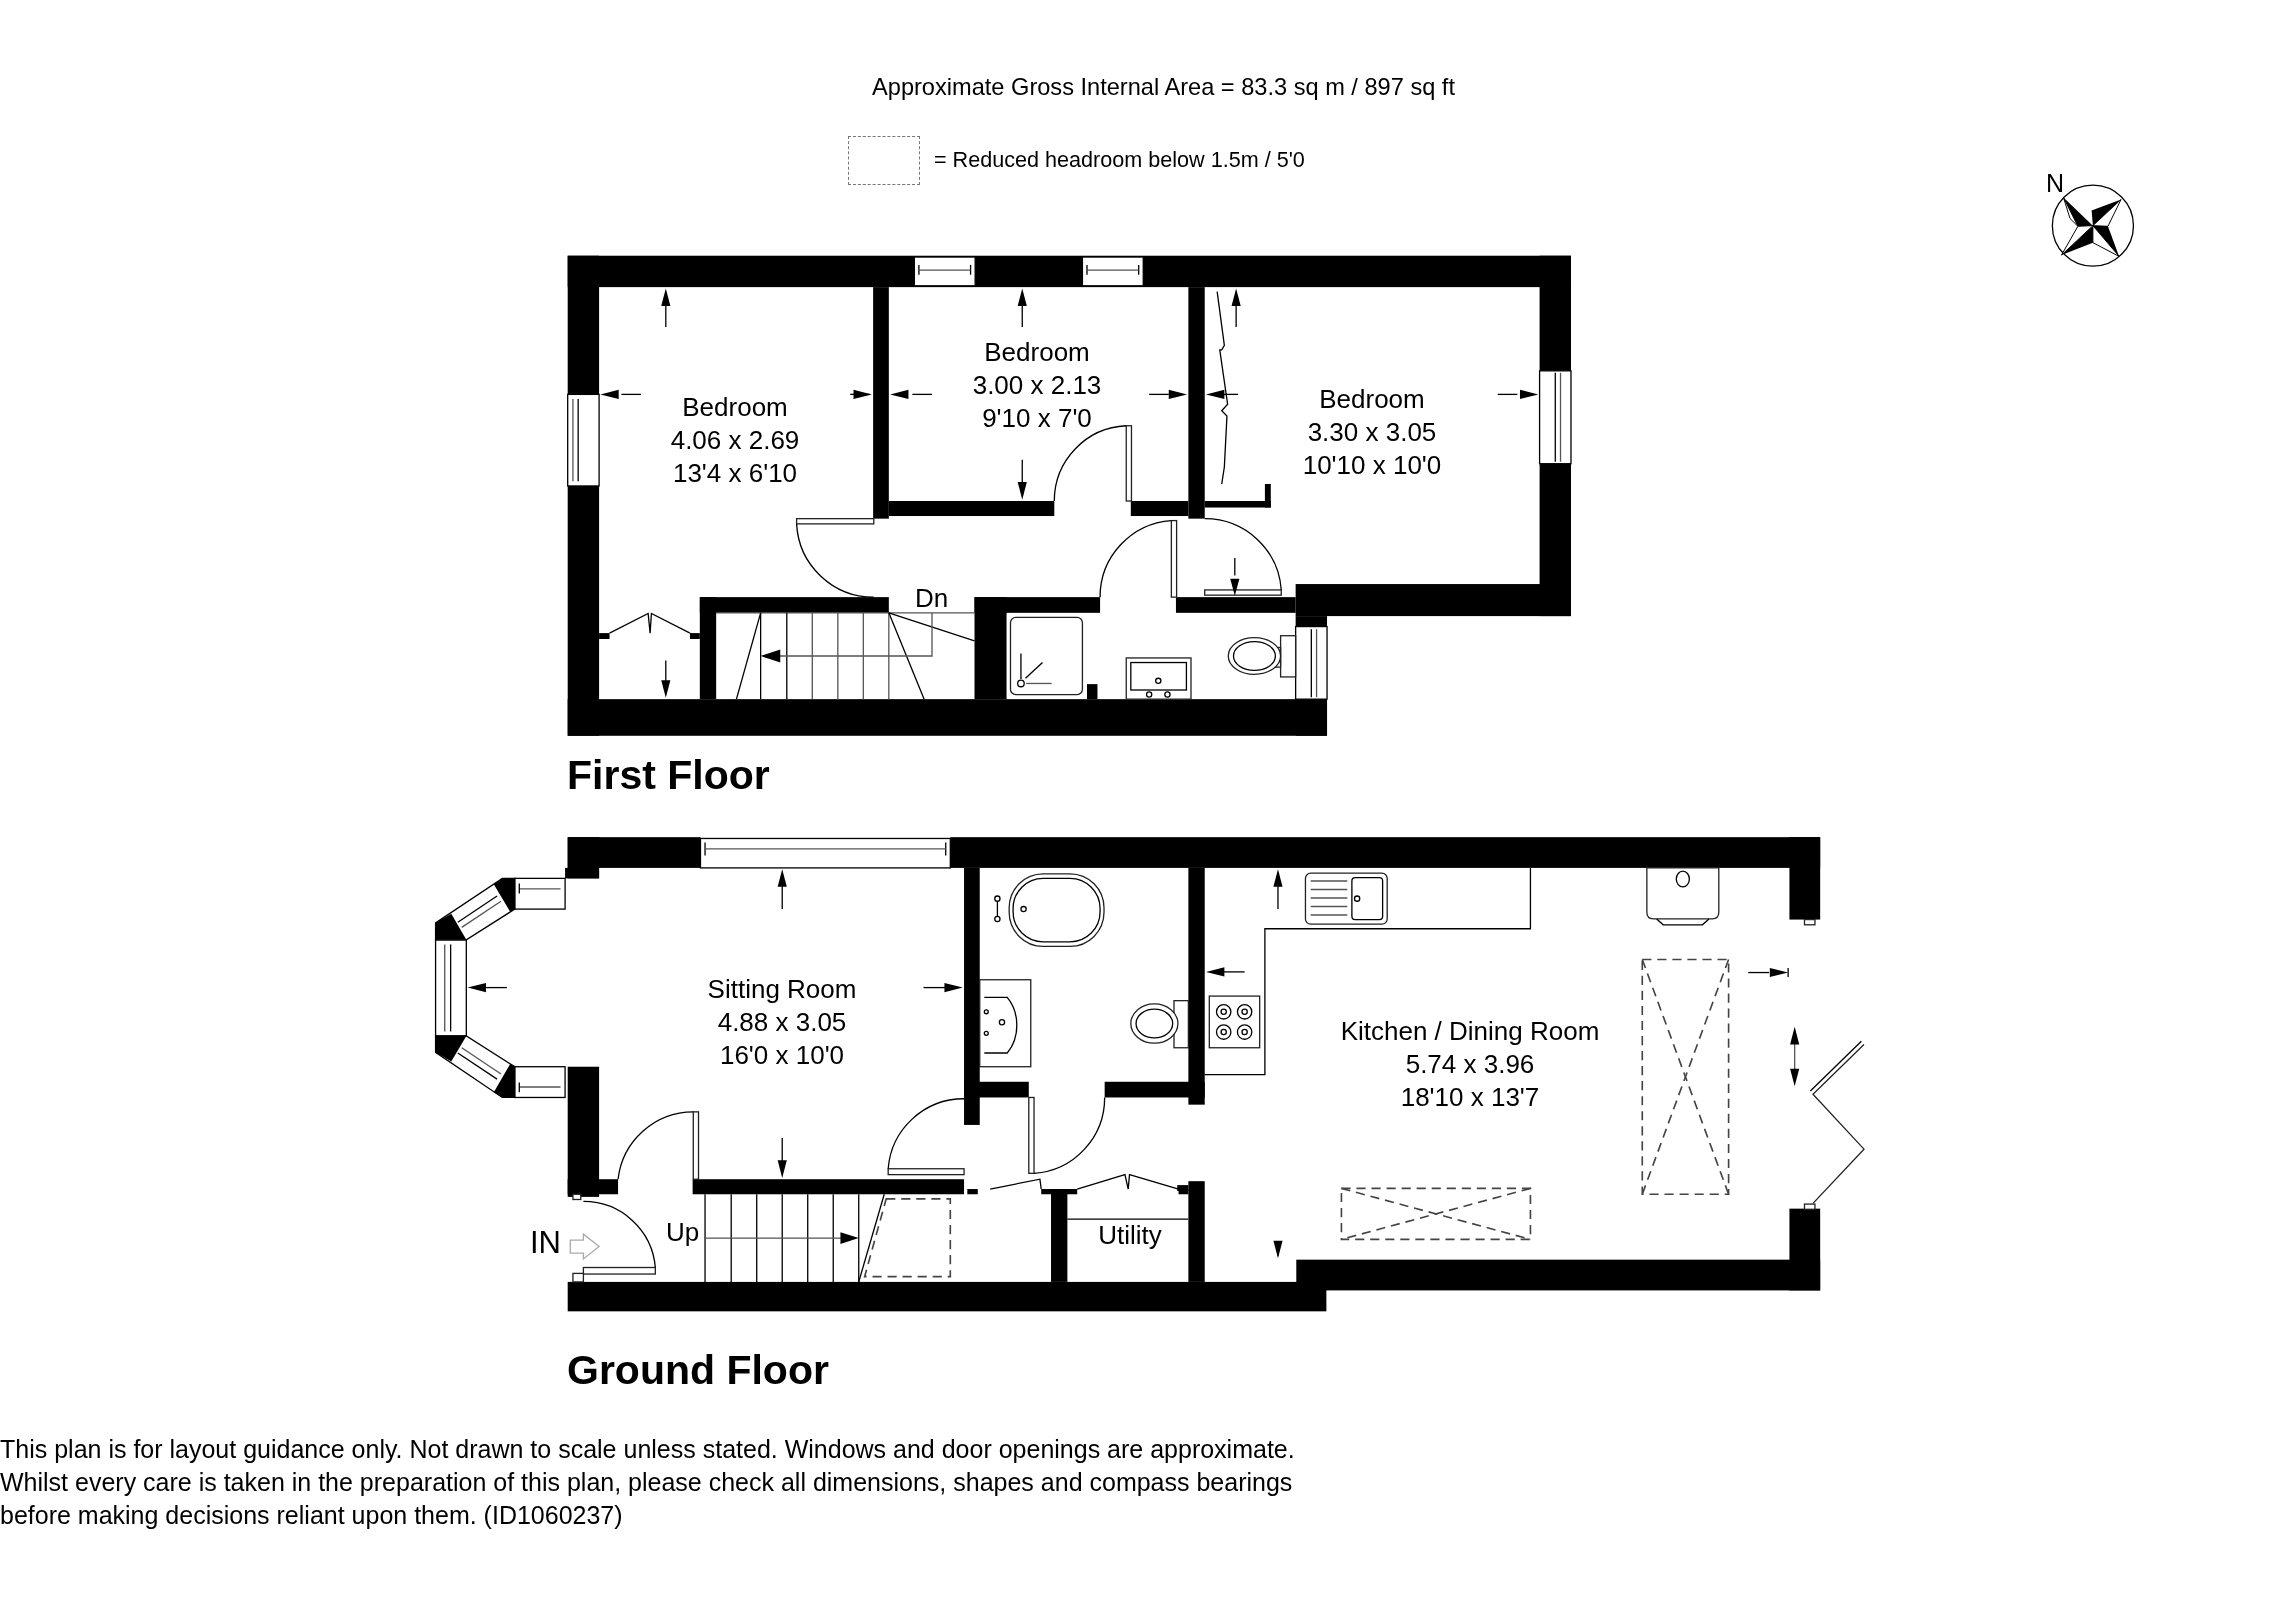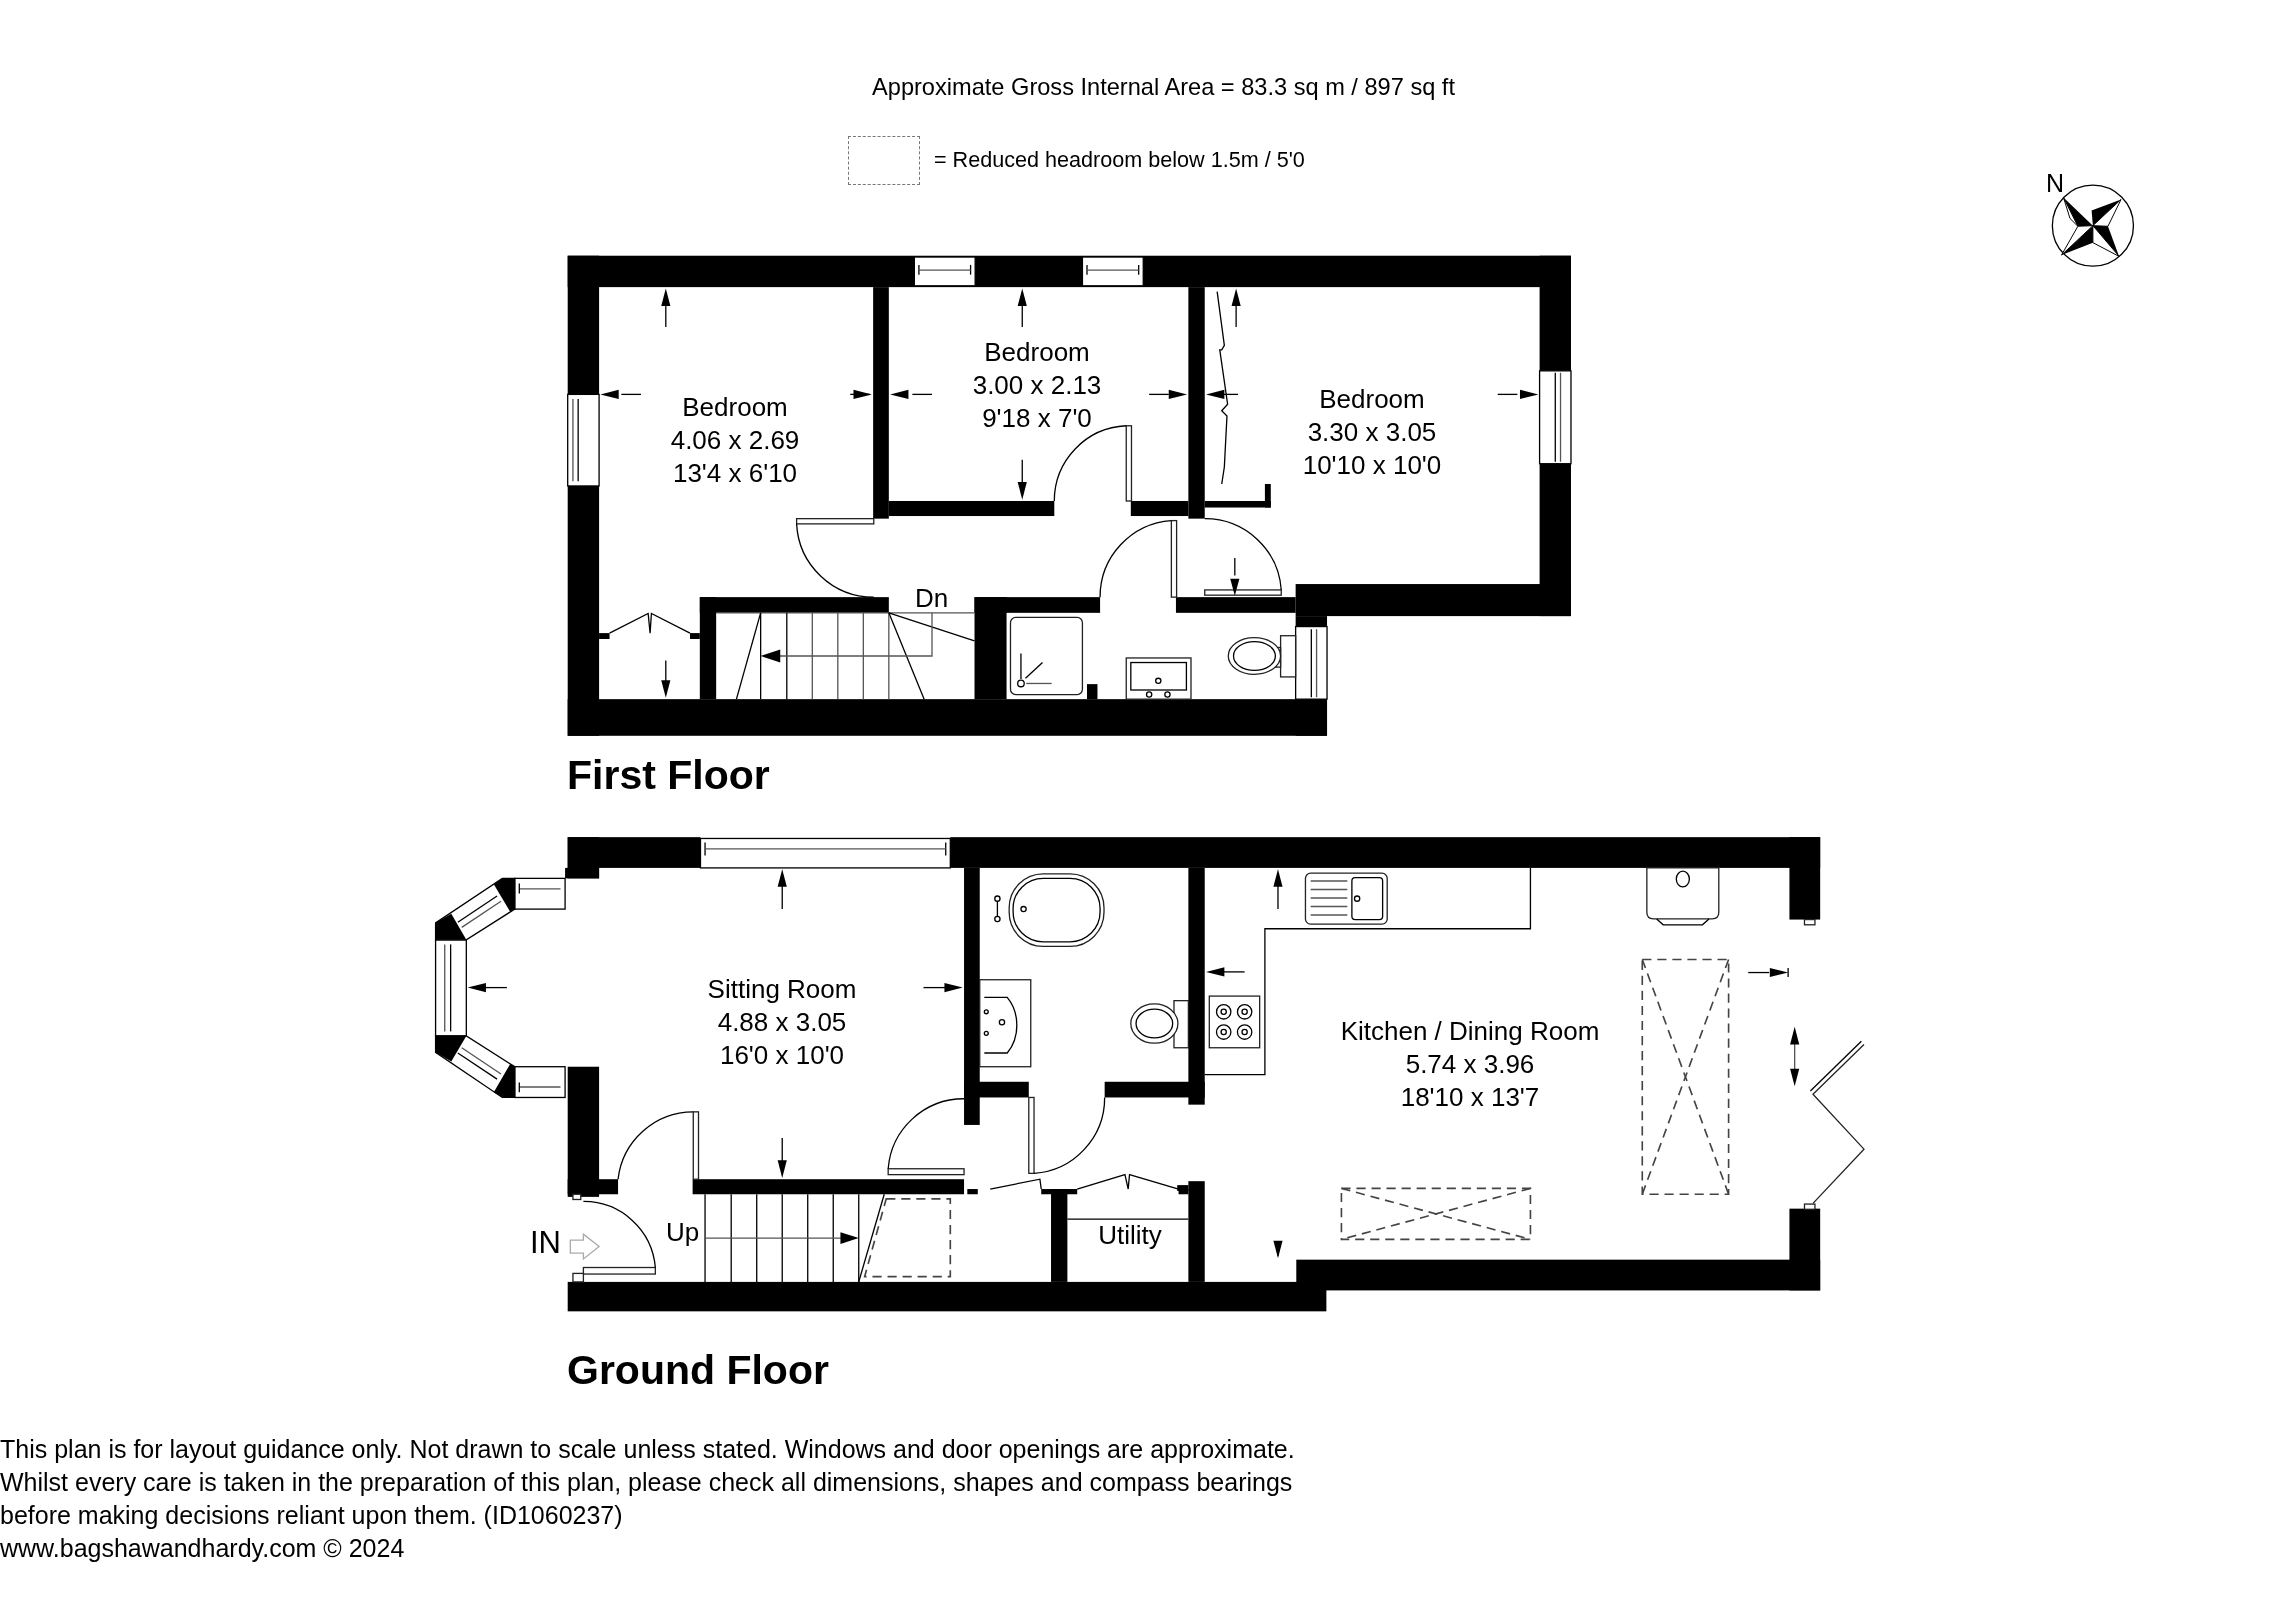--- a/index.html
+++ b/index.html
@@ -326,21 +326,21 @@
 </svg>
 
 <div class="room" style="left:735px; top:391px;">
   <div>Bedroom</div>
   <div>4.06 x 2.69</div>
   <div>13'4 x 6'10</div>
 </div>
 <div class="room" style="left:1037px; top:336px;">
   <div>Bedroom</div>
   <div>3.00 x 2.13</div>
-  <div>9'18 x 7'0</div>
+  <div>9'10 x 7'0</div>
 </div>
 <div class="room" style="left:1372px; top:383px;">
   <div>Bedroom</div>
   <div>3.30 x 3.05</div>
   <div>10'10 x 10'0</div>
 </div>
 <div class="txt small" style="left:915px; top:585px;">Dn</div>
 <div class="txt floor-label" style="left:567px; top:744px;margin-top:11px;">First Floor</div>
 
 <div class="room" style="left:782px; top:973px;">
@@ -357,15 +357,14 @@
   <div>Utility</div>
 </div>
 <div class="txt small" style="left:666px; top:1219px;">Up</div>
 <div class="txt" style="left:530px; top:1227px; font-size:31px;">IN</div>
 <div class="txt floor-label" style="left:567px; top:1350px;">Ground Floor</div>
 
 <div class="txt footer">
   <div>This plan is for layout guidance only. Not drawn to scale unless stated. Windows and door openings are approximate.</div>
   <div>Whilst every care is taken in the preparation of this plan, please check all dimensions, shapes and compass bearings</div>
   <div>before making decisions reliant upon them. (ID1060237)</div>
-  <div>www.bagshawandhardy.com © 2024</div>
 </div>
 
 
 </body></html>

